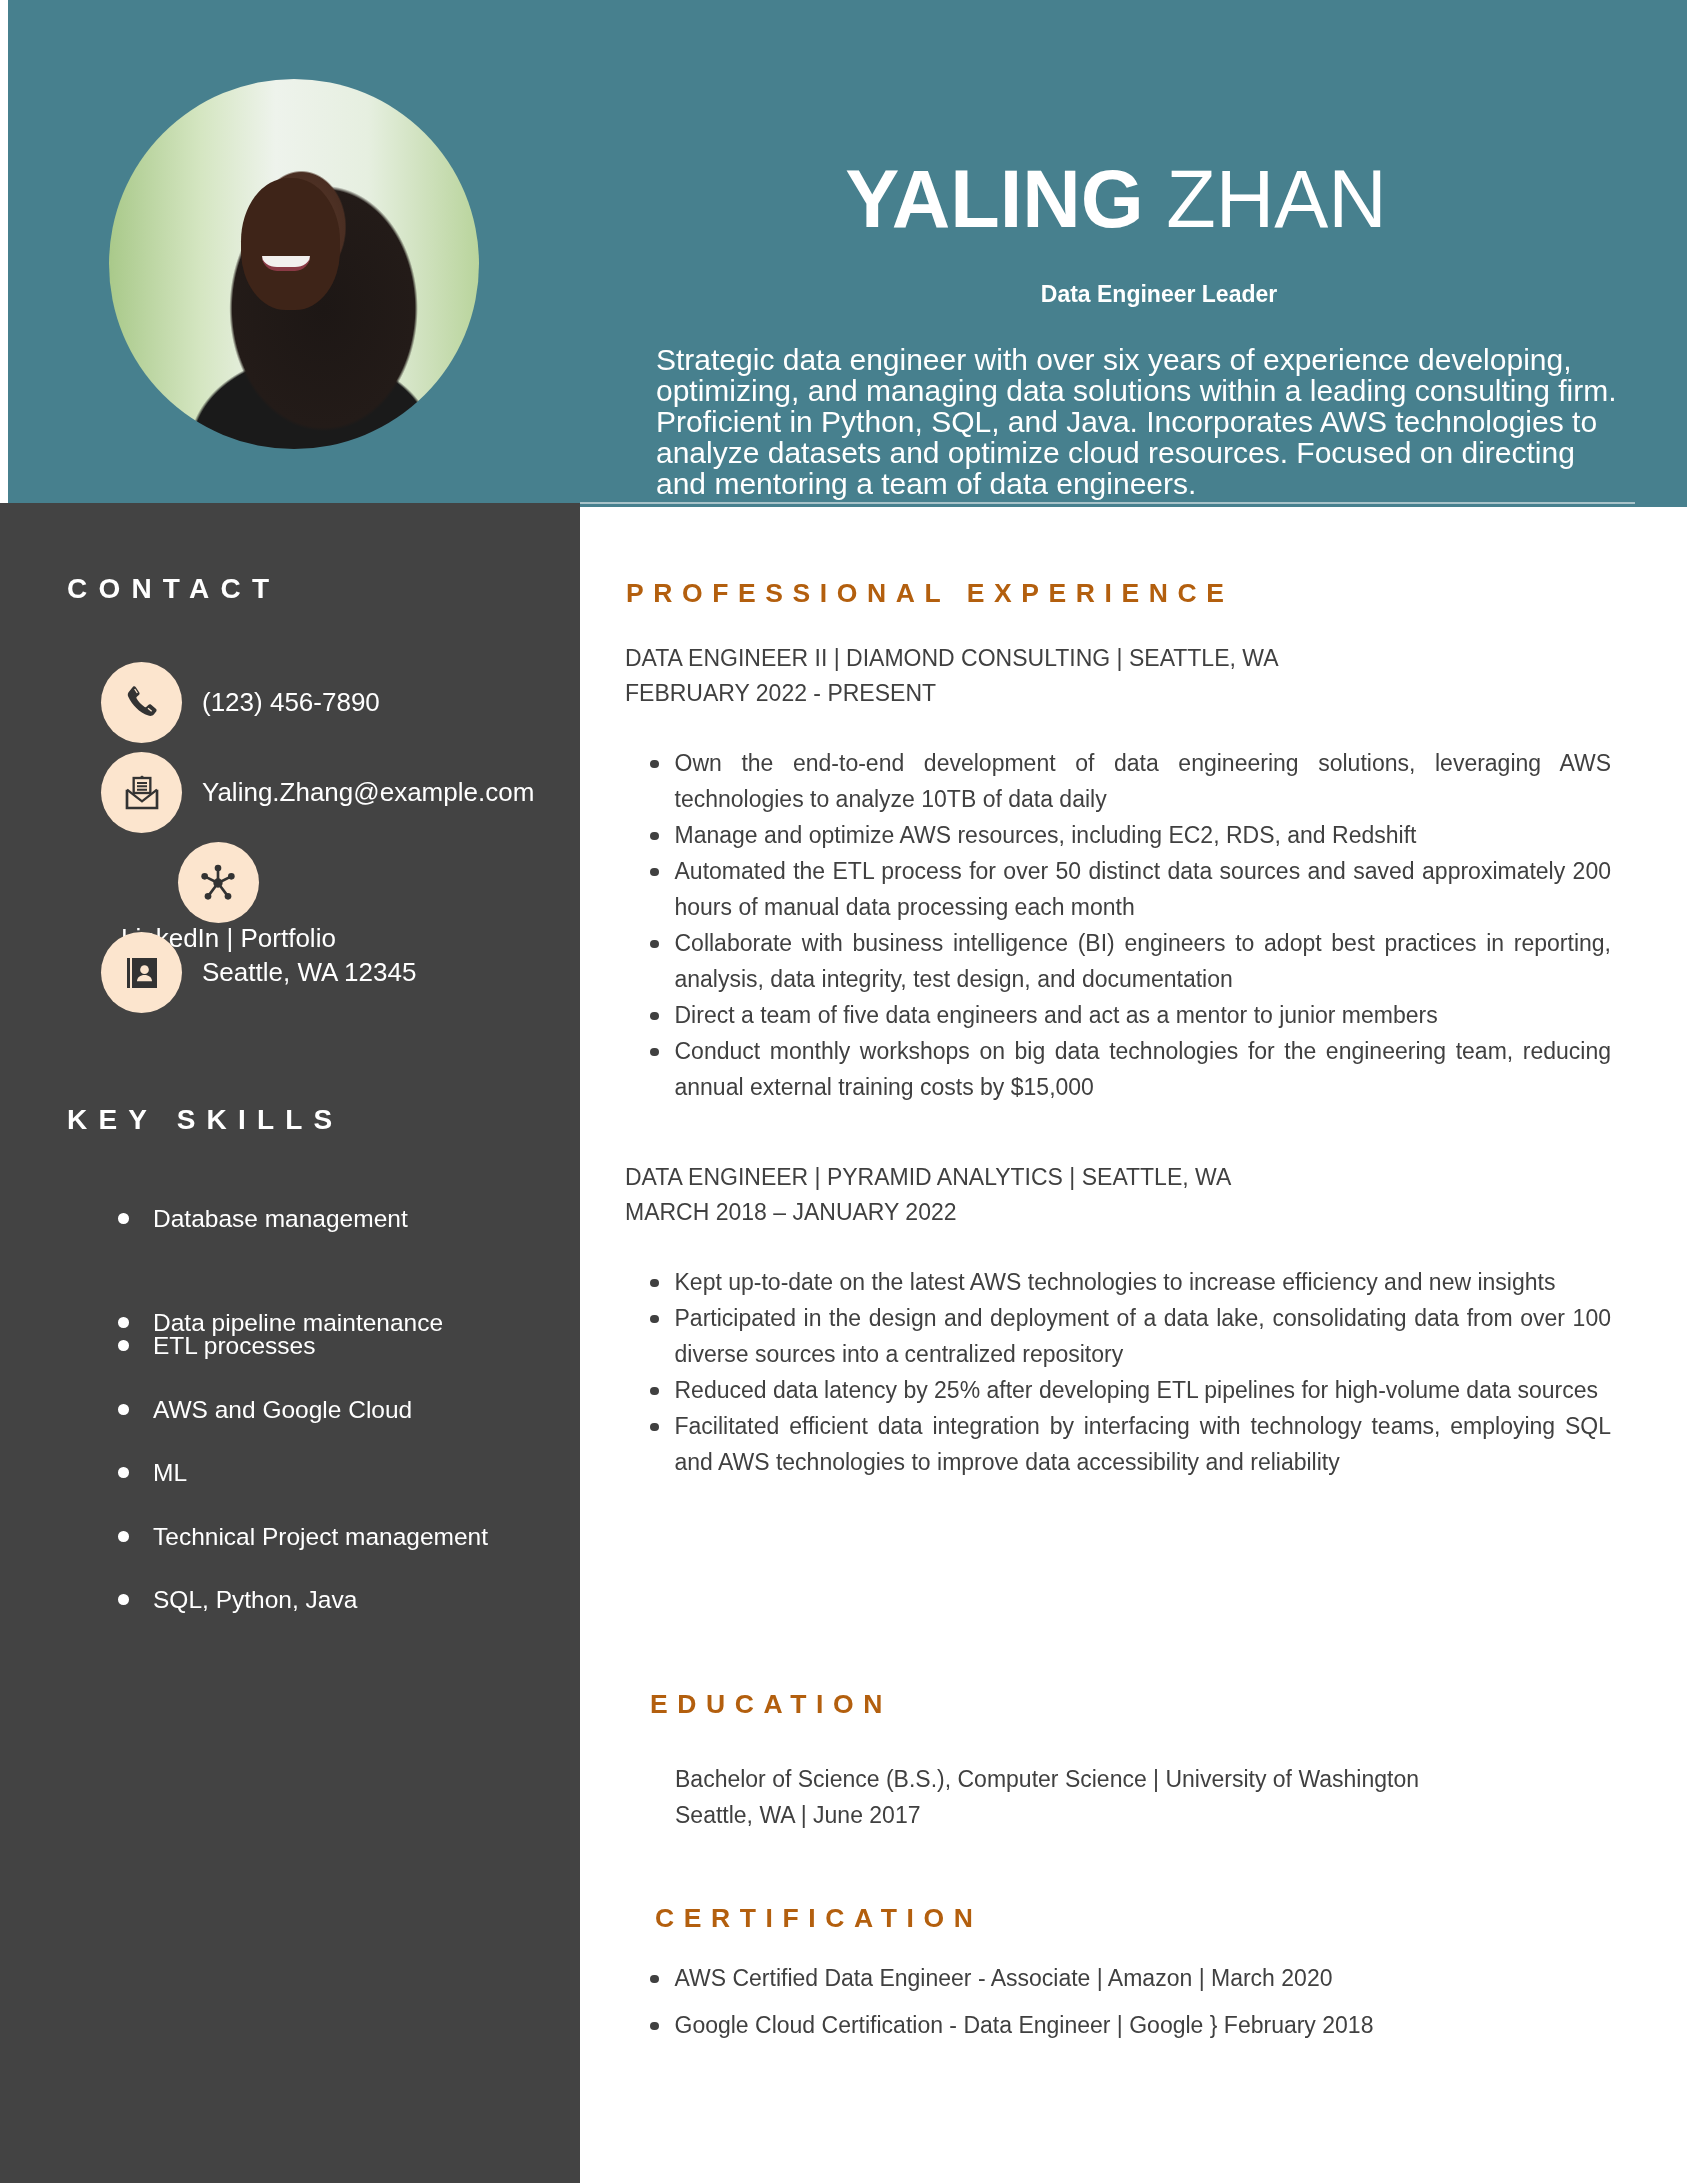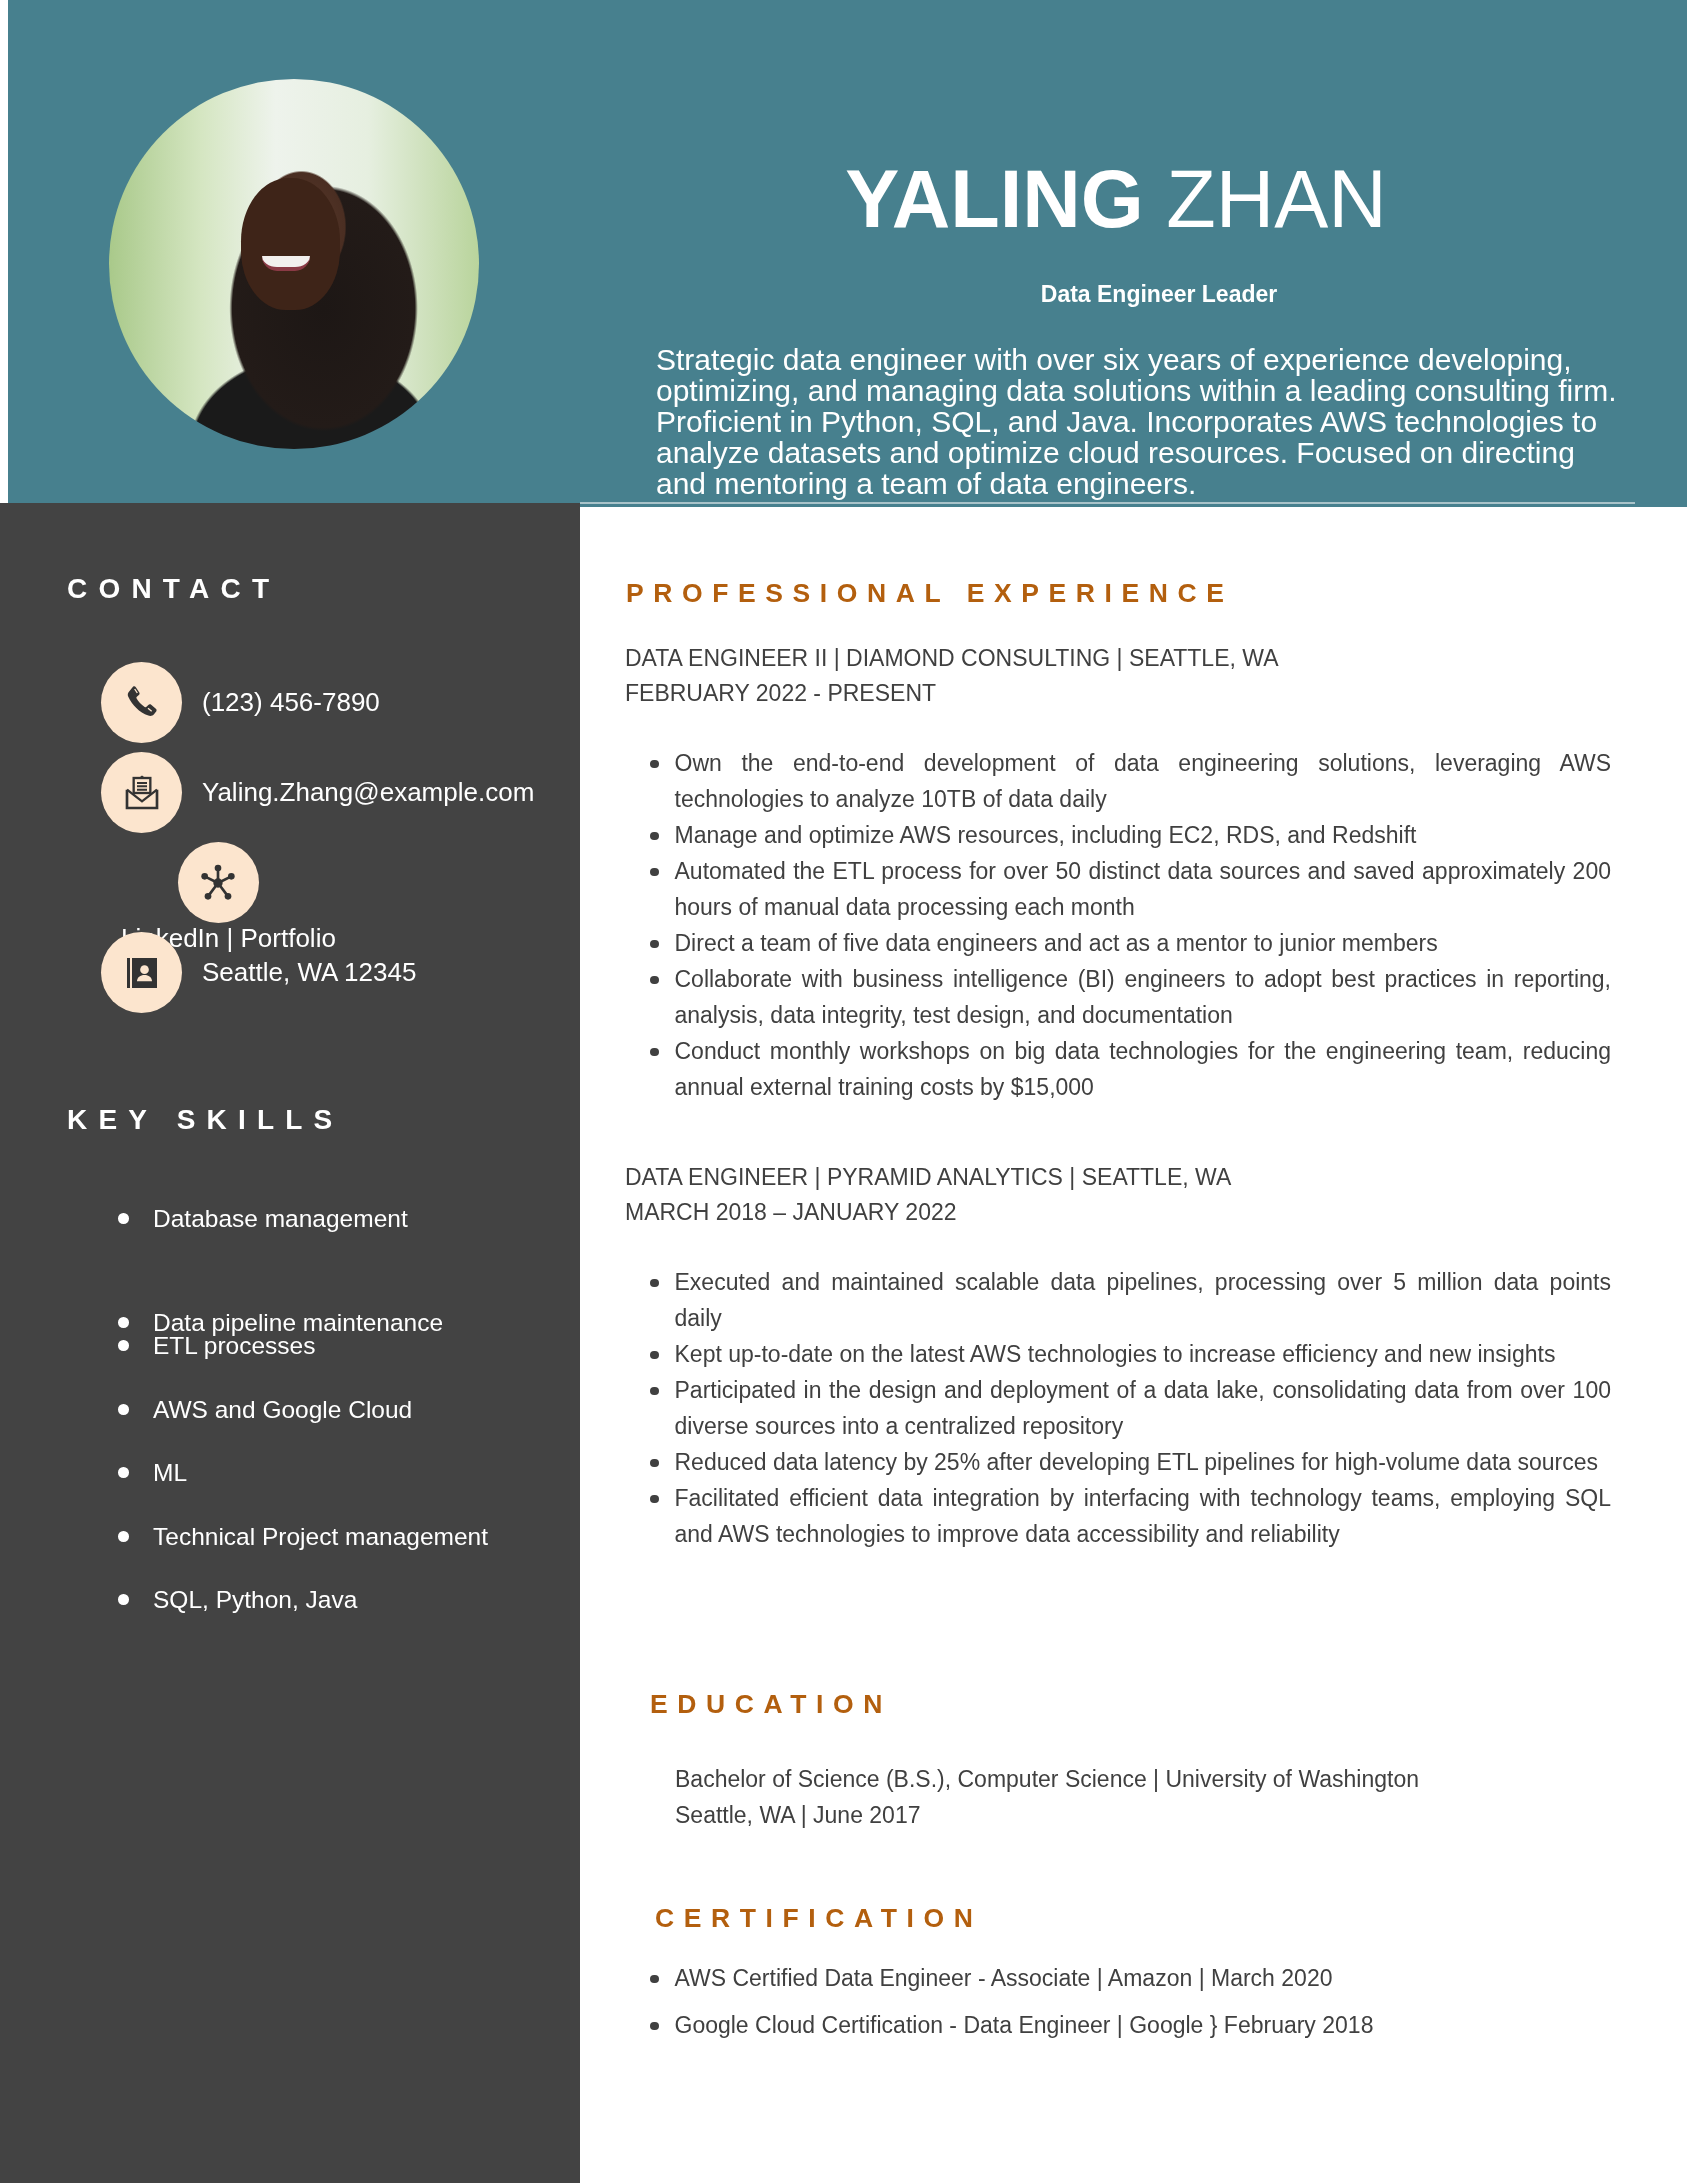--- a/index.html
+++ b/index.html
@@ -214,29 +214,28 @@
   </div>
 
 <div class="section-heading" style="left:626px; top:578px;">PROFESSIONAL EXPERIENCE</div>
 
 <div class="job-head" style="top:645px;">DATA ENGINEER II | DIAMOND CONSULTING | SEATTLE, WA</div>
 <div class="job-dates" style="top:680px;">FEBRUARY 2022 - PRESENT</div>
 <div class="bullets" style="top:745px;">
   <div class="bullet">Own the end-to-end development of data engineering solutions, leveraging AWS technologies to analyze 10TB of data daily</div>
   <div class="bullet">Manage and optimize AWS resources, including EC2, RDS, and Redshift</div>
   <div class="bullet">Automated the ETL process for over 50 distinct data sources and saved approximately 200 hours of manual data processing each month</div>
+  <div class="bullet">Collaborate with business intelligence (BI) engineers to adopt best practices in reporting, analysis, data integrity, test design, and documentation</div>
   <div class="bullet">Direct a team of five data engineers and act as a mentor to junior members</div>
-  <div class="bullet">Collaborate with business intelligence (BI) engineers to adopt best practices in reporting, analysis, data integrity, test design, and documentation</div>
   <div class="bullet">Conduct monthly workshops on big data technologies for the engineering team, reducing annual external training costs by $15,000</div>
 </div>
 
 <div class="job-head" style="top:1164px;">DATA ENGINEER | PYRAMID ANALYTICS | SEATTLE, WA</div>
 <div class="job-dates" style="top:1199px;">MARCH 2018 – JANUARY 2022</div>
 <div class="bullets" style="top:1264px;">
-  <div class="bullet">Executed and maintained scalable data pipelines, processing over 5 million data points daily</div>
   <div class="bullet">Kept up-to-date on the latest AWS technologies to increase efficiency and new insights</div>
   <div class="bullet">Participated in the design and deployment of a data lake, consolidating data from over 100 diverse sources into a centralized repository</div>
   <div class="bullet">Reduced data latency by 25% after developing ETL pipelines for high-volume data sources</div>
   <div class="bullet">Facilitated efficient data integration by interfacing with technology teams, employing SQL and AWS technologies to improve data accessibility and reliability</div>
 </div>
 
 <div class="section-heading" style="left:650px; top:1689px;">EDUCATION</div>
 <div class="edu-degree" style="top:1766px;">Bachelor of Science (B.S.), Computer Science | University of Washington</div>
 <div class="edu-meta" style="top:1802px;">Seattle, WA | June 2017</div>
 

